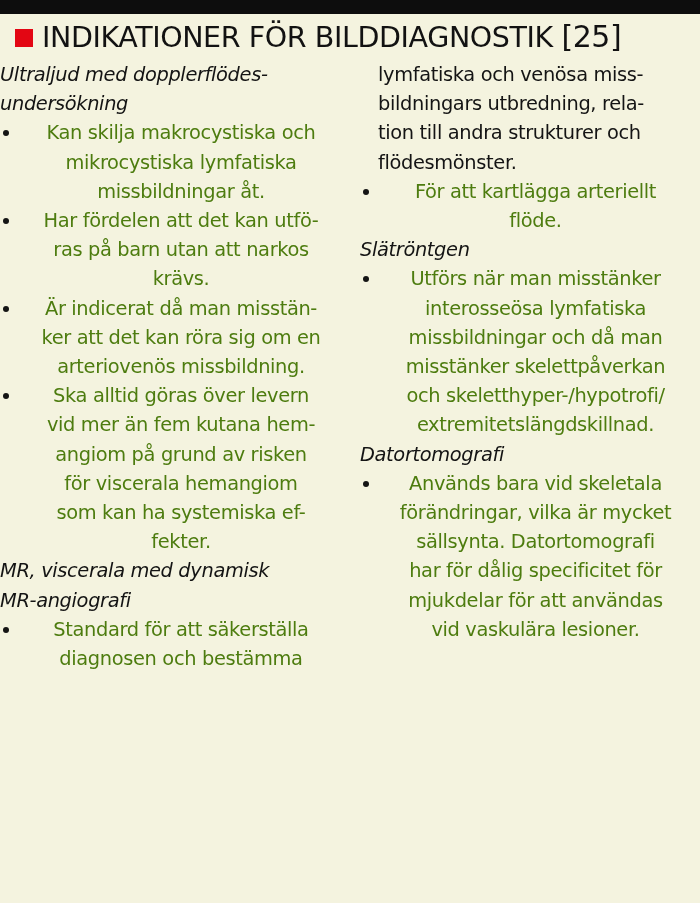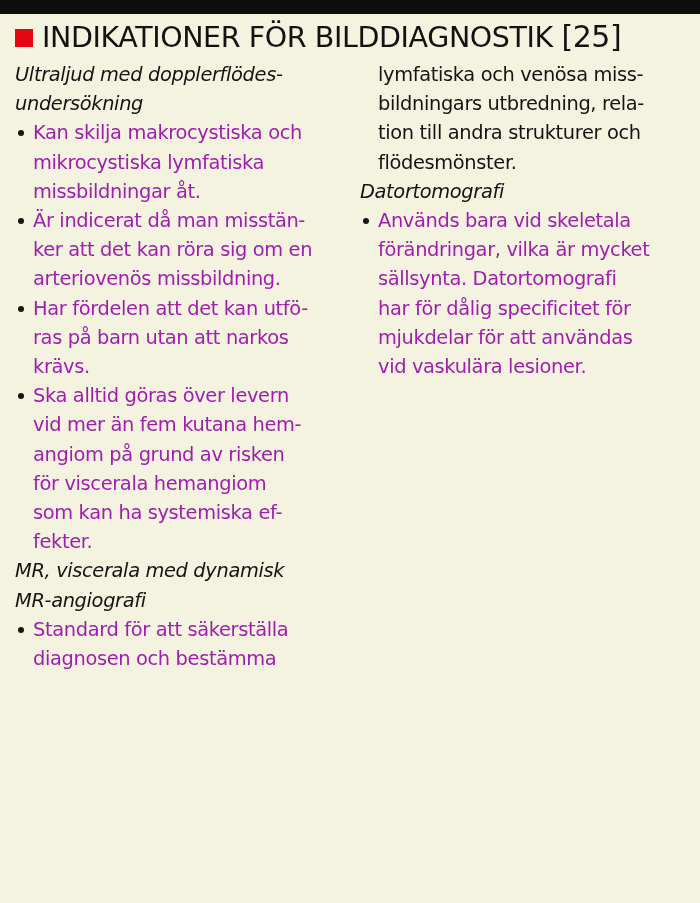--- a/index.html
+++ b/index.html
@@ -72,21 +72,20 @@
     top: 60px;
     left: 0;
     width: 700px;
     height: 843px;
     display: flex;
     box-sizing: border-box;
   }
   .column {
     box-sizing: border-box;
     width: 350px;
-    padding-left: 15px;
     padding-right: 6px;
   }
   .column.right {
     padding-left: 10px;
     padding-right: 7px;
   }
 
   .subhead {
     font-family: "DejaVu Sans", sans-serif;
     font-style: italic;
@@ -96,23 +95,24 @@
     letter-spacing: -0.35px;
     white-space: pre-line;
   }
 
   .bullet-item {
     position: relative;
     padding-left: 18px;
     font-family: "DejaVu Sans", sans-serif;
     font-size: 19.4px;
     line-height: 29.2px;
-    color: #a21caf;
+    color: #4d7c0f;
     letter-spacing: -0.35px;
     white-space: pre-line;
+    text-align: center;
   }
   .bullet-item::before {
     content: "";
     position: absolute;
     left: 3px;
     top: 12px;
     width: 6px;
     height: 6px;
     border-radius: 50%;
     background: #141414;
@@ -139,42 +139,51 @@
     <div class="heading-title"><span>INDIKATIONER FÖR BILDDIAGNOSTIK </span><span class="heading-ref">[25]</span></div>
   </div>
 
   <div class="columns">
     <div class="column left">
         <div class="subhead">Ultraljud med dopplerflödes-
 undersökning</div>
         <div class="bullet-item">Kan skilja makrocystiska och
 mikrocystiska lymfatiska
 missbildningar åt.</div>
+        <div class="bullet-item">Har fördelen att det kan utfö-
+ras på barn utan att narkos
+krävs.</div>
         <div class="bullet-item">Är indicerat då man misstän-
 ker att det kan röra sig om en
 arteriovenös missbildning.</div>
-        <div class="bullet-item">Har fördelen att det kan utfö-
-ras på barn utan att narkos
-krävs.</div>
         <div class="bullet-item">Ska alltid göras över levern
 vid mer än fem kutana hem-
 angiom på grund av risken
 för viscerala hemangiom
 som kan ha systemiska ef-
 fekter.</div>
         <div class="subhead">MR, viscerala med dynamisk
 MR-angiografi</div>
         <div class="bullet-item">Standard för att säkerställa
 diagnosen och bestämma</div>
       </div>
     <div class="column right">
         <div class="plain-cont">lymfatiska och venösa miss-
 bildningars utbredning, rela-
 tion till andra strukturer och
 flödesmönster.</div>
+        <div class="bullet-item">För att kartlägga arteriellt
+flöde.</div>
+        <div class="subhead">Slätröntgen</div>
+        <div class="bullet-item">Utförs när man misstänker
+interosseösa lymfatiska
+missbildningar och då man
+misstänker skelettpåverkan
+och skeletthyper-/hypotrofi/
+extremitetslängdskillnad.</div>
         <div class="subhead">Datortomografi</div>
         <div class="bullet-item">Används bara vid skeletala
 förändringar, vilka är mycket
 sällsynta. Datortomografi
 har för dålig specificitet för
 mjukdelar för att användas
 vid vaskulära lesioner.</div>
       </div>
   </div>
 

